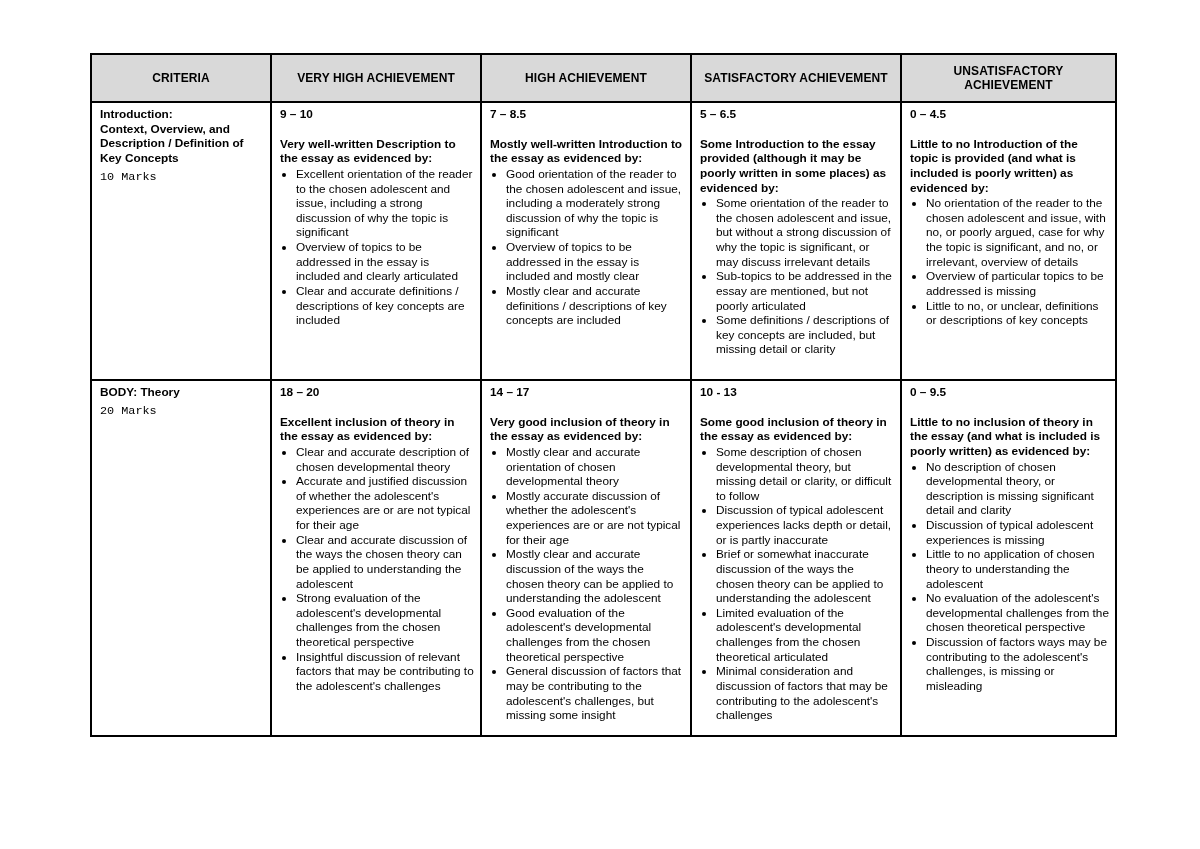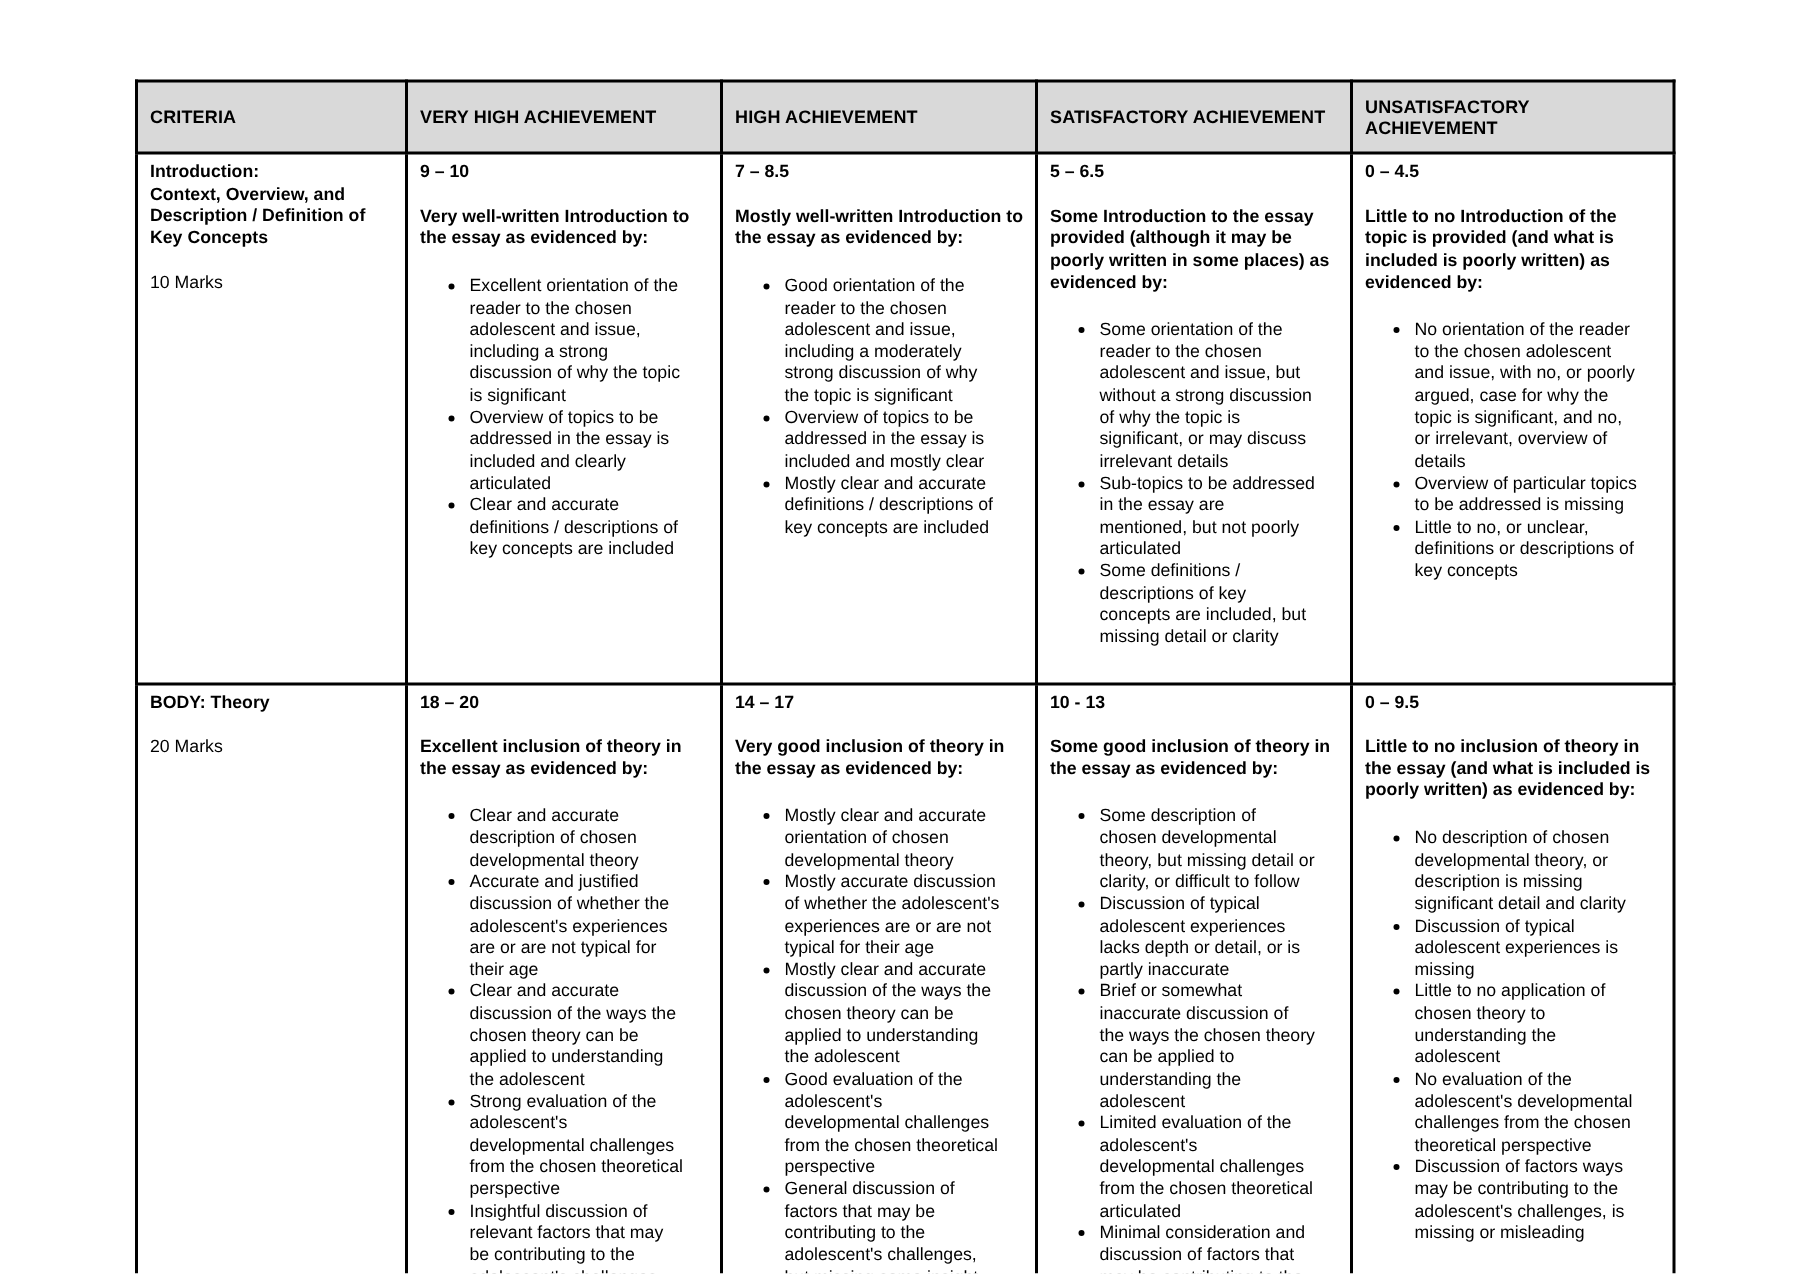--- a/index.html
+++ b/index.html
@@ -27,21 +27,21 @@
     border: 2px solid #000;
   }
   table.rubric th, table.rubric td {
     border: 2px solid #000;
     vertical-align: top;
   }
   table.rubric th {
     background: #d9d9d9;
     font-size: 12px;
     font-weight: bold;
-    text-align: left;
+    text-align: center;
     vertical-align: middle;
     height: 42px;
     padding: 2px 8px;
     letter-spacing: 0.1px;
     color: #000;
   }
   table.rubric td {
     padding: 4px 6px 6px 8px;
     font-size: 11.8px;
     line-height: 1.24;
@@ -52,32 +52,33 @@
   .col-criteria { width: 180px; }
   .col-vha { width: 210px; }
   .col-ha  { width: 210px; }
   .col-sa  { width: 210px; }
   .col-ua  { width: 215px; }
   .crit-title {
     font-weight: bold;
     white-space: pre-line;
   }
   .crit-marks {
-    margin-top: 15px;
+    margin-top: 4px;
+    font-family: Liberation Mono, monospace;
   }
   .range {
     font-weight: bold;
     margin-bottom: 15px;
   }
   .cell-heading {
     font-weight: bold;
     margin-bottom: 1px;
   }
   ul.bullets {
-    margin: 17px;
+    margin: 0;
     padding-left: 16px;
     list-style-type: disc;
   }
   ul.bullets li {
     margin: 0;
     padding-left: 0;
   }
 </style>
 </head>
 <body>
@@ -103,21 +104,21 @@
       </thead>
       <tbody>
         <tr class="row-intro">
           <td>
             <div class="crit-title">Introduction:
 Context, Overview, and Description / Definition of Key Concepts</div>
             <div class="crit-marks">10 Marks</div>
           </td>
           <td>
             <div class="range">9 – 10</div>
-            <div class="cell-heading">Very well-written Introduction to the essay as evidenced by:</div>
+            <div class="cell-heading">Very well-written Description to the essay as evidenced by:</div>
             <ul class="bullets">
                 <li>Excellent orientation of the reader to the chosen adolescent and issue, including a strong discussion of why the topic is significant</li>
                 <li>Overview of topics to be addressed in the essay is included and clearly articulated</li>
                 <li>Clear and accurate definitions / descriptions of key concepts are included</li>
               </ul>
           </td>
           <td>
             <div class="range">7 – 8.5</div>
             <div class="cell-heading">Mostly well-written Introduction to the essay as evidenced by:</div>
             <ul class="bullets">

